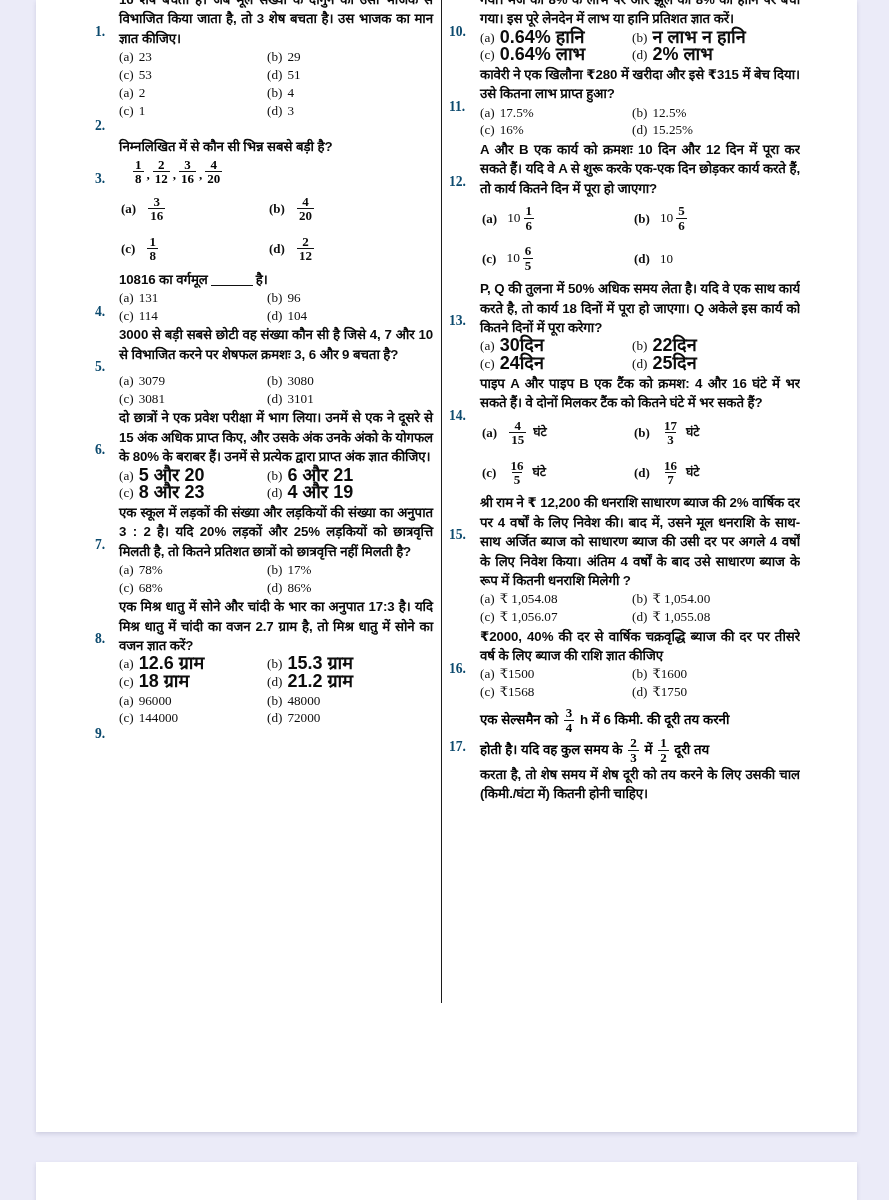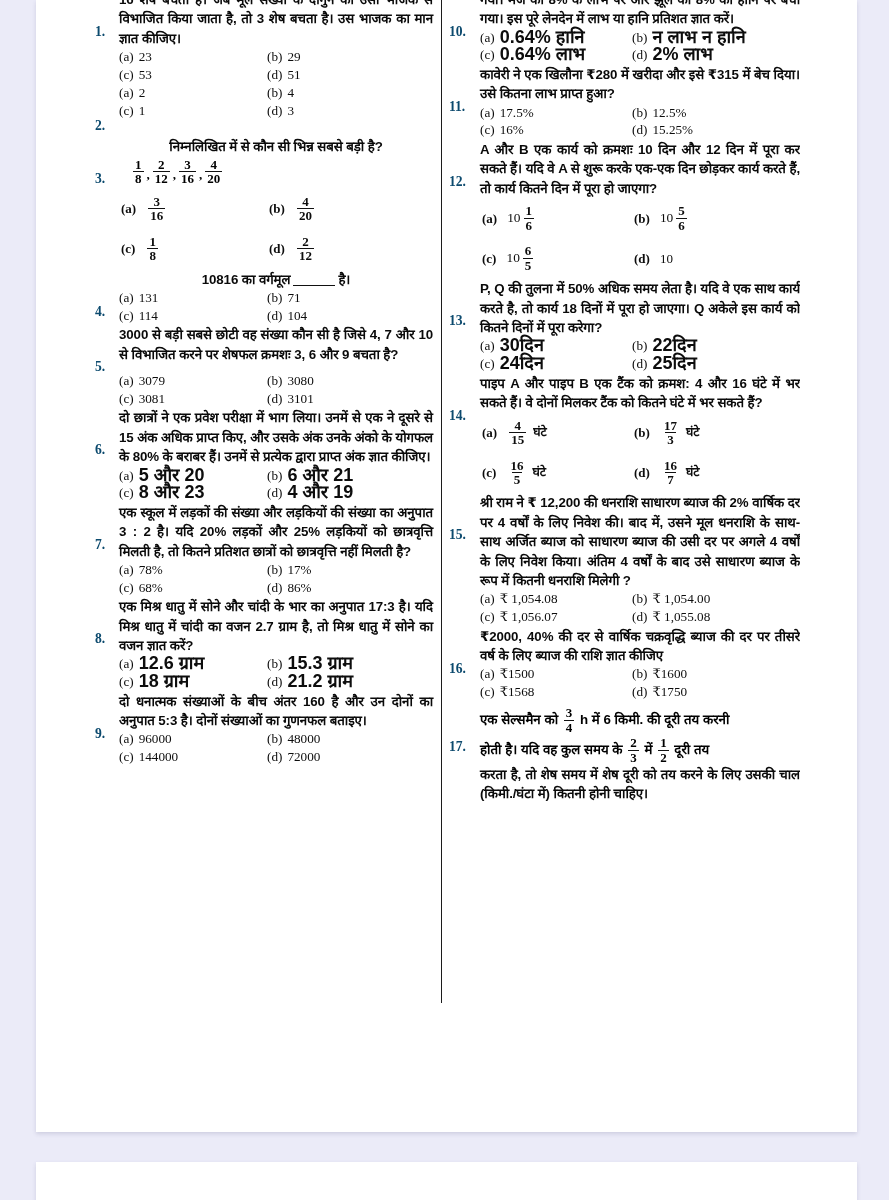--- a/index.html
+++ b/index.html
@@ -73,21 +73,21 @@
   .stem {
     font-family: "Liberation Sans", "DejaVu Sans", sans-serif;
     font-weight: bold;
     font-size: 13.3px;
     line-height: 19.4px;
     color: #0a0a0a;
     text-align: justify;
     text-justify: inter-word;
     letter-spacing: -0.1px;
   }
-  .stem.tight { text-align: center; }
+  .stem.tight { text-align: left; }
 
   .opts {
     margin-top: 0px;
     font-family: "Liberation Serif", "DejaVu Serif", serif;
     font-size: 13.2px;
     line-height: 17.6px;
     color: #0d0d0d;
   }
   .optrow { display: flex; }
   .opt {
@@ -302,21 +302,21 @@
                 <span>10816 का वर्गमूल</span><span class="blank"></span><span>है।</span>
               </div>
               <div class="opts">
                 <div class="optrow">
                   <div class="opt">
                     <span class="lab">(a)</span>
                     <span class="val">131</span>
                   </div>
                   <div class="opt">
                     <span class="lab">(b)</span>
-                    <span class="val">71</span>
+                    <span class="val">96</span>
                   </div>
                 </div>
                 <div class="optrow">
                   <div class="opt">
                     <span class="lab">(c)</span>
                     <span class="val">114</span>
                   </div>
                   <div class="opt">
                     <span class="lab">(d)</span>
                     <span class="val">104</span>
@@ -438,21 +438,20 @@
                     <span class="val hin">21.2 ग्राम</span>
                   </div>
                 </div>
               </div>
             </div>
           </div>
 
           <div class="q">
             <div class="qnum">9.</div>
             <div class="qbody">
-              <div class="stem">दो धनात्मक संख्याओं के बीच अंतर 160 है और उन दोनों का अनुपात 5:3 है। दोनों संख्याओं का गुणनफल बताइए।</div>
               <div class="opts">
                 <div class="optrow">
                   <div class="opt">
                     <span class="lab">(a)</span>
                     <span class="val">96000</span>
                   </div>
                   <div class="opt">
                     <span class="lab">(b)</span>
                     <span class="val">48000</span>
                   </div>

